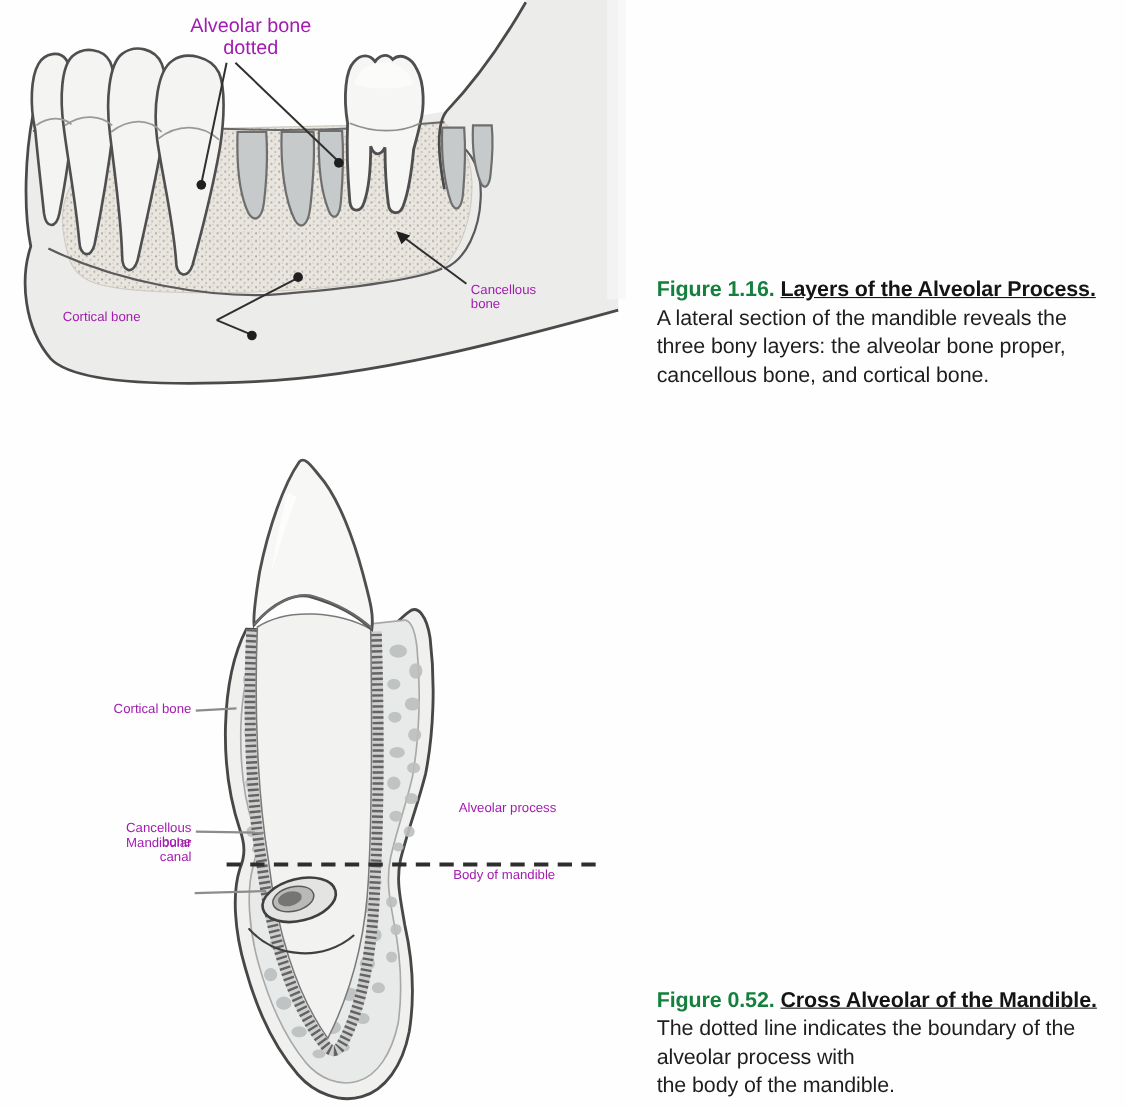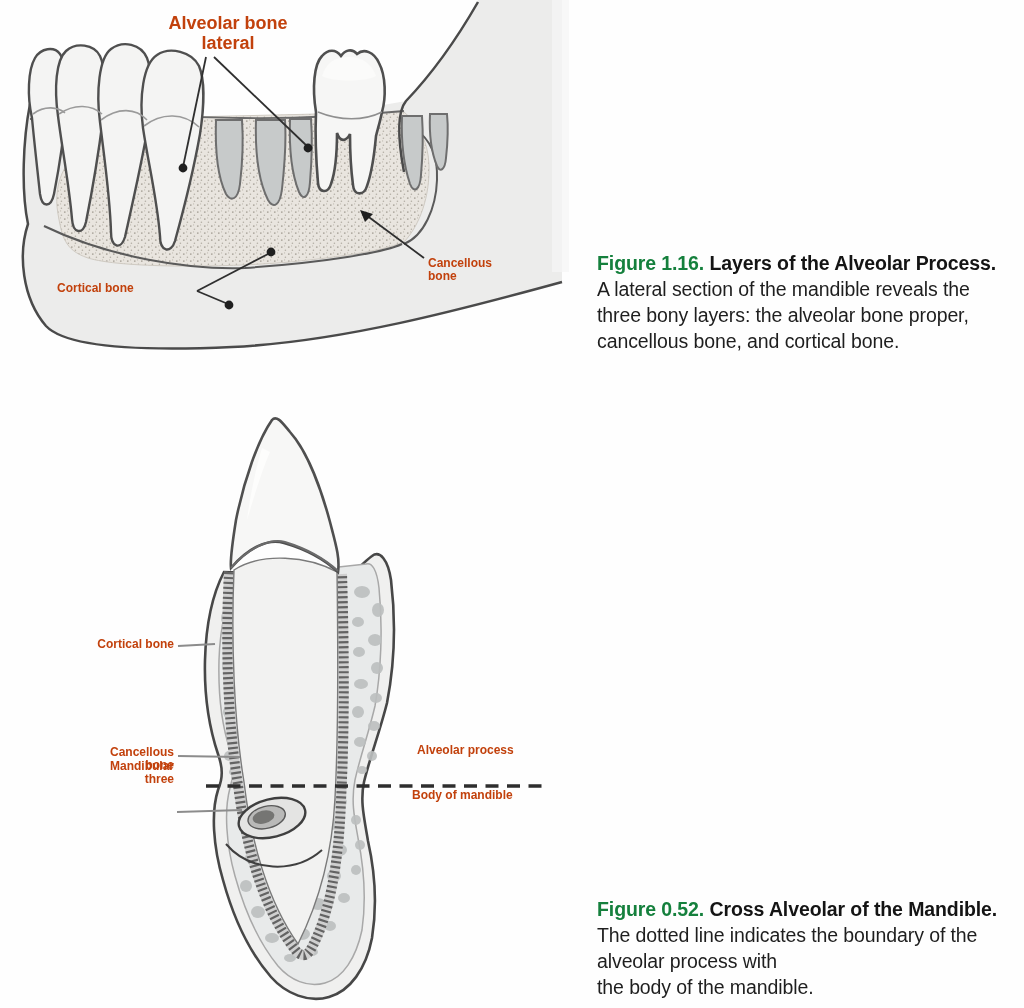--- a/index.html
+++ b/index.html
@@ -1,27 +1,27 @@
 <!DOCTYPE html>
 <html><head>
 <meta charset="utf-8">
 <style>
   html,body{margin:0;padding:0;background:#ffffff;}
   .page{position:relative;width:1024px;height:1008px;background:#fefefe;overflow:hidden;
         font-family:"Liberation Sans","DejaVu Sans",sans-serif;}
   svg{position:absolute;overflow:visible;}
-  .fig-label{position:absolute;font-weight:bold;color:#c2410c;line-height:1.12;}
+  .fig-label{position:absolute;font-weight:normal;color:#a21caf;line-height:1.12;}
   .lbl-18{font-size:18px;}
   .lbl-17{font-size:12px;}
   .center{text-align:center;}
   .right{text-align:right;}
   .caption{position:absolute;width:430px;font-size:19.5px;line-height:26px;color:#1e1e1e;
            letter-spacing:-0.1px;}
   .cap-number{color:#15803d;font-weight:bold;}
-  .cap-title{color:#141414;font-weight:bold;}
+  .cap-title{color:#141414;font-weight:bold;text-decoration:underline;}
   .cap-line{white-space:nowrap;}
 </style>
 </head>
 <body>
 
 <div class="page">
 
   <svg style="left:0;top:0" width="580" height="362" viewBox="0 0 580 362">
     <defs>
       <pattern id="stip" width="7" height="7" patternUnits="userSpaceOnUse">
@@ -95,21 +95,21 @@
     </g>
 
     <g>
       <line x1="424" y1="258" x2="366" y2="215" stroke="#2f2f2f" stroke-width="1.8"></line>
       <path d="M360,210 L373,214 L365,222 Z" fill="#1f1f1f"></path>
     </g>
   </svg>
 
   <div class="fig-label lbl-18 center" style="left:148px;top:13px;width:160px;">
     <div>Alveolar bone</div>
-    <div>lateral</div>
+    <div>dotted</div>
   </div>
   <div class="fig-label lbl-17" style="left:57px;top:282px;">Cortical bone</div>
   <div class="fig-label lbl-17" style="left:428px;top:257px;">
     <div>Cancellous</div>
     <div>bone</div>
   </div>
 
   <svg style="left:150px;top:400px" width="450" height="608" viewBox="150 400 450 608">
 
     <path d="M224,572 C212,595 206,625 205,660 C204,698 210,730 218,754
@@ -216,23 +216,23 @@
     </g>
   </svg>
 
   <div class="fig-label lbl-17 right" style="left:40px;top:638px;width:134px;">Cortical bone</div>
   <div class="fig-label lbl-17 right" style="left:40px;top:746px;width:134px;">
     <div>Cancellous</div>
     <div>bone</div>
   </div>
   <div class="fig-label lbl-17 right" style="left:40px;top:760px;width:134px;">
     <div>Mandibular</div>
-    <div>three</div>
-  </div>
-  <div class="fig-label lbl-17" style="left:417px;top:744px;">Alveolar process</div>
+    <div>canal</div>
+  </div>
+  <div class="fig-label lbl-17" style="left:417px;top:728px;">Alveolar process</div>
   <div class="fig-label lbl-17" style="left:412px;top:789px;">Body of mandible</div>
 
   <div class="caption" style="left:597px;top:250px;">
     <div class="cap-line">
       <span class="cap-number">Figure 1.16.</span>
       <span class="cap-title">Layers of the Alveolar Process.</span>
     </div>
     <div class="cap-line">A lateral section of the mandible reveals the</div>
     <div class="cap-line">three bony layers: the alveolar bone proper,</div>
     <div class="cap-line">cancellous bone, and cortical bone.</div>

